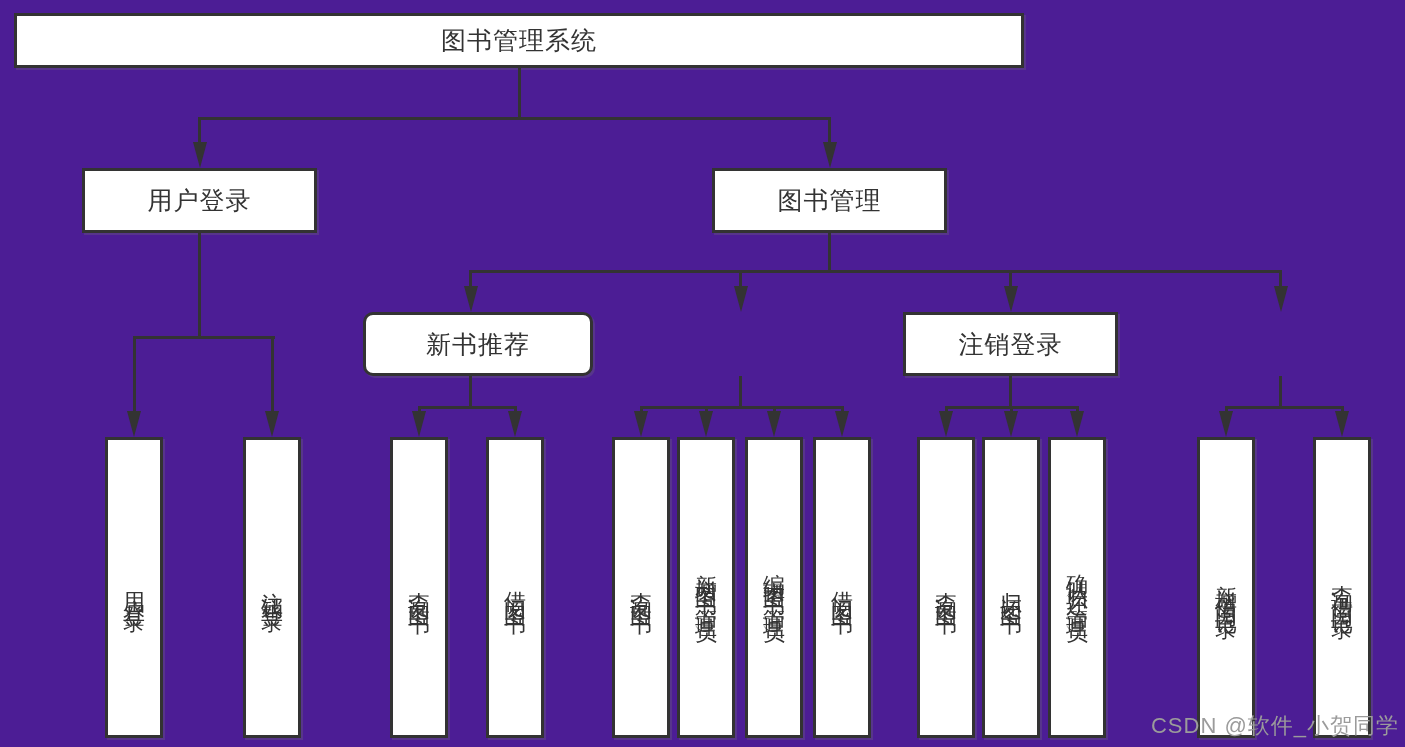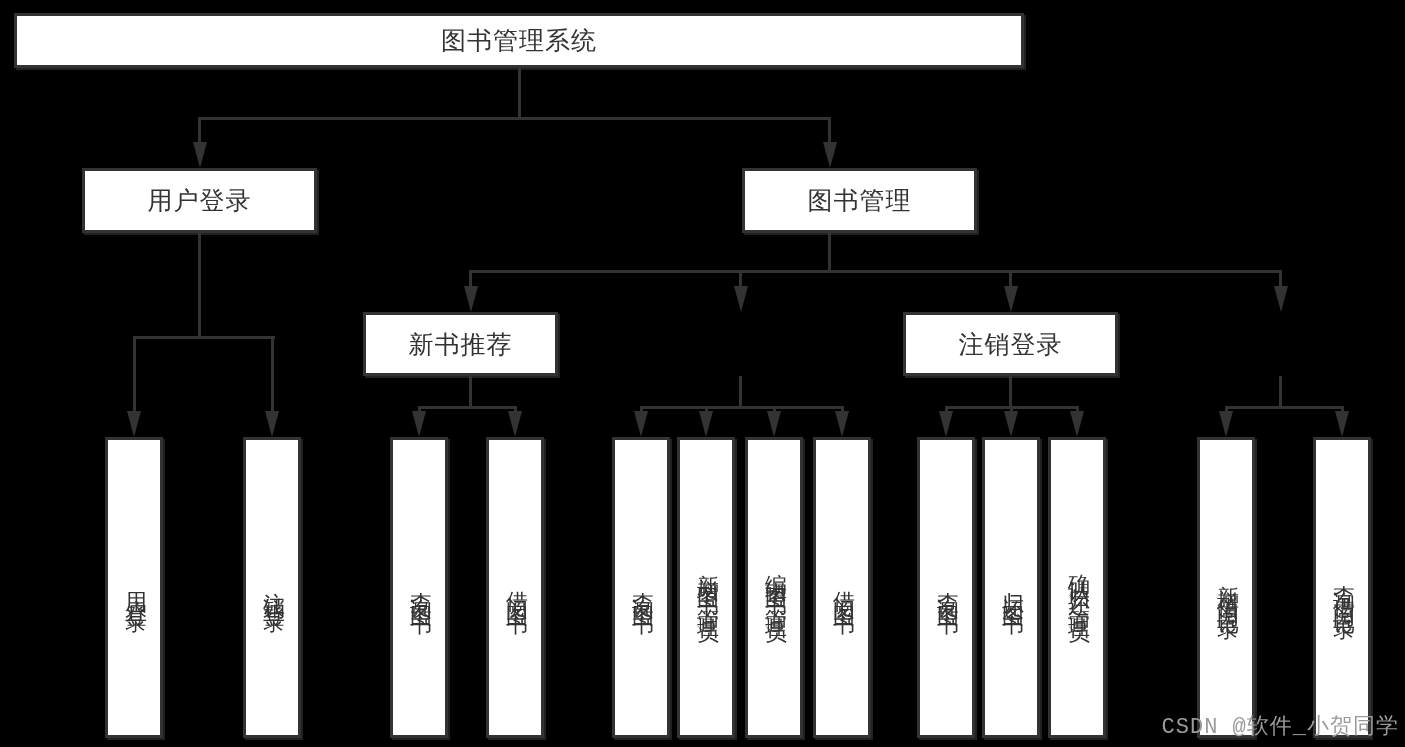--- a/index.html
+++ b/index.html
@@ -1,18 +1,18 @@
 <!DOCTYPE html>
 <html><head>
 <meta charset="utf-8">
 <style>
   html,body{margin:0;padding:0;background:#ffffff;}
   .stage{
-    position:relative;width:1405px;height:747px;background:#000000;
-    font-family:Liberation Mono, monospace;overflow:hidden;
+    position:relative;width:1405px;height:747px;background:#4c1d95;
+    font-family:Liberation Sans, sans-serif;overflow:hidden;
   }
   .box{
     position:absolute;box-sizing:border-box;background:#ffffff;
     border:3px solid #333333;display:flex;align-items:center;justify-content:center;
     box-shadow:2px 2px 0 rgba(120,120,120,0.28);
   }
   .h-label{font-size:25px;color:#333333;letter-spacing:1px;white-space:nowrap;}
   .v-label{
     writing-mode:vertical-rl;font-size:22px;color:#333333;
     letter-spacing:7px;line-height:1;white-space:nowrap;
@@ -41,21 +41,21 @@
   <div class="vline" style="left:517.5px;top:68px;height:50px;"></div>
   <div class="hline" style="left:198px;top:116.5px;width:633px;"></div>
   <div class="vline" style="left:198px;top:116.5px;height:29px;"></div>
   <div class="arrow" style="left:192.5px;top:142px;"></div>
   <div class="vline" style="left:828px;top:116.5px;height:29px;"></div>
   <div class="arrow" style="left:822.5px;top:142px;"></div>
 
   <div class="box" style="left:82px;top:168px;width:235px;height:65px;">
     <span class="h-label">用户登录</span>
   </div>
-  <div class="box" style="left:712px;top:168px;width:235px;height:65px;margin-left:30px;">
+  <div class="box" style="left:712px;top:168px;width:235px;height:65px;">
     <span class="h-label">图书管理</span>
   </div>
 
   <div class="vline" style="left:198px;top:233px;height:105px;"></div>
   <div class="hline" style="left:132.5px;top:336px;width:142px;"></div>
   <div class="vline" style="left:132.5px;top:336px;height:76px;"></div>
   <div class="arrow" style="left:127px;top:411px;"></div>
   <div class="vline" style="left:270.5px;top:336px;height:76px;"></div>
   <div class="arrow" style="left:265px;top:411px;"></div>
 
@@ -63,21 +63,21 @@
   <div class="hline" style="left:469px;top:270px;width:813px;"></div>
   <div class="vline" style="left:469px;top:270px;height:18px;"></div>
   <div class="arrow" style="left:463.5px;top:286px;"></div>
   <div class="vline" style="left:739px;top:270px;height:18px;"></div>
   <div class="arrow" style="left:733.5px;top:286px;"></div>
   <div class="vline" style="left:1009px;top:270px;height:18px;"></div>
   <div class="arrow" style="left:1003.5px;top:286px;"></div>
   <div class="vline" style="left:1279px;top:270px;height:18px;"></div>
   <div class="arrow" style="left:1273.5px;top:286px;"></div>
 
-  <div class="box" style="left:363px;top:312px;width:195px;height:64px;">
+  <div class="box" style="left:363px;top:312px;width:230px;height:64px;border-radius:10px;">
     <span class="h-label">新书推荐</span>
   </div>
   <div class="box" style="left:903px;top:312px;width:215px;height:64px;">
     <span class="h-label">注销登录</span>
   </div>
 
   <div class="vline" style="left:469px;top:376px;height:31px;"></div>
   <div class="hline" style="left:417.5px;top:405.5px;width:99px;"></div>
   <div class="vline" style="left:417.5px;top:405.5px;height:8px;"></div>
   <div class="arrow" style="left:412px;top:411px;"></div>

